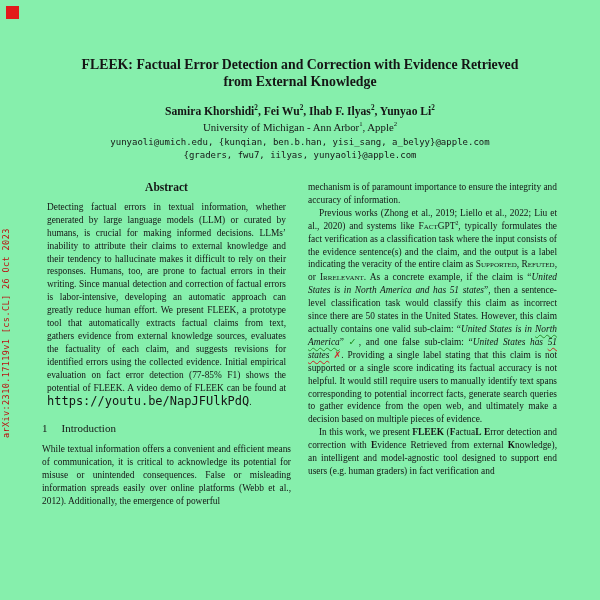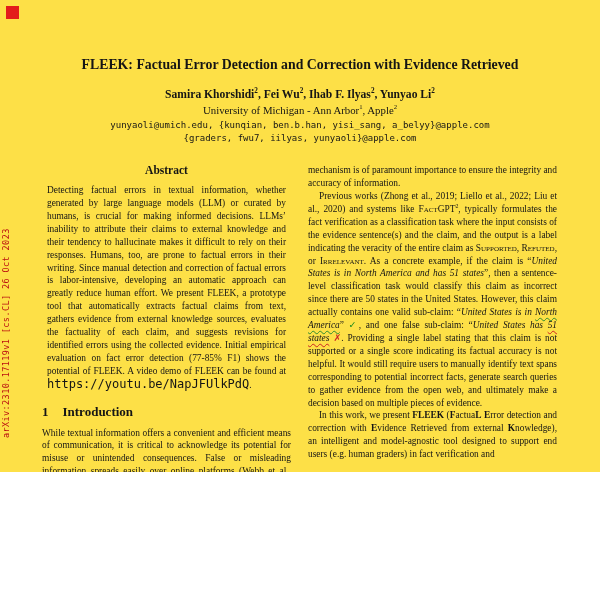--- a/index.html
+++ b/index.html
@@ -1,21 +1,21 @@
 <!DOCTYPE html>
 <html><head>
 <meta charset="utf-8">
 <style>
   * { margin:0; padding:0; box-sizing:border-box; }
   html,body { width:600px; height:600px; }
   body {
     font-family:"Liberation Serif","DejaVu Serif",serif;
     background:#ffffff; color:#151515;
   }
-  .page { position:relative; width:600px; height:472px; overflow:hidden; background:#fde047; }
+  .page { position:relative; width:600px; height:600px; overflow:hidden; background:#86efac; }
 
   .red-square { position:absolute; left:6px; top:6px; width:13px; height:13px; background:#e31b1b; }
 
   .arxiv-strip {
     position:absolute; left:1px; top:186px; height:252px;
     writing-mode:vertical-rl; transform:rotate(180deg);
     color:#bb1111; font-size:8.5px; letter-spacing:0.4px;
     font-family:"DejaVu Sans Mono","Liberation Mono",monospace;
     white-space:nowrap; display:flex; align-items:center;
   }
@@ -28,21 +28,21 @@
   .emails { font-size:9px; margin-top:3px; line-height:1.45;
     font-family:"DejaVu Sans Mono","Liberation Mono",monospace; }
 
   .columns { display:flex; gap:17px; padding:19px 42px 0 42px; }
   .col { width:249px; font-size:9.4px; line-height:12.9px; text-align:justify;
          text-justify:inter-word; }
 
   .abstract-heading { text-align:center; font-weight:bold; font-size:11.5px; margin-bottom:7px; }
   .abstract-body { padding:0 5px; }
 
-  .section-heading { font-weight:bold; font-size:13px; margin:14px 0 8px 0; }
+  .section-heading { font-weight:normal; font-size:11px; margin:14px 0 8px 0; }
   .section-number { display:inline-block; margin-right:14px; }
 
   p.cont { text-indent:0; }
   p.indent { text-indent:11px; }
 
   .mono { font-family:"DejaVu Sans Mono","Liberation Mono",monospace; font-size:12px; }
   .sc { font-variant:small-caps; }
   i { font-style:italic; }
   b { font-weight:bold; }
   .ok-ul { text-decoration-line:underline; text-decoration-style:wavy; text-decoration-color:#2e8b2e; text-underline-offset:2px; }
@@ -54,20 +54,21 @@
 <body>
 
 <div class="page">
 
   <div class="red-square"></div>
 
   <div class="arxiv-strip">arXiv:2310.17119v1  [cs.CL]  26 Oct 2023</div>
 
   <div class="header">
     <div class="title-line">FLEEK: Factual Error Detection and Correction with Evidence Retrieved</div>
+    <div class="title-line">from External Knowledge</div>
     <div class="authors">
       <div>Samira Khorshidi<sup>2</sup>, Fei Wu<sup>2</sup>, Ihab F. Ilyas<sup>2</sup>, Yunyao Li<sup>2</sup></div>
     </div>
     <div class="affiliation">University of Michigan - Ann Arbor<sup>1</sup>, Apple<sup>2</sup></div>
     <div class="emails">
       <div>yunyaoli@umich.edu, {kunqian, ben.b.han, yisi_sang, a_belyy}@apple.com</div>
       <div>{graders, fwu7, iilyas, yunyaoli}@apple.com</div>
     </div>
   </div>
 

